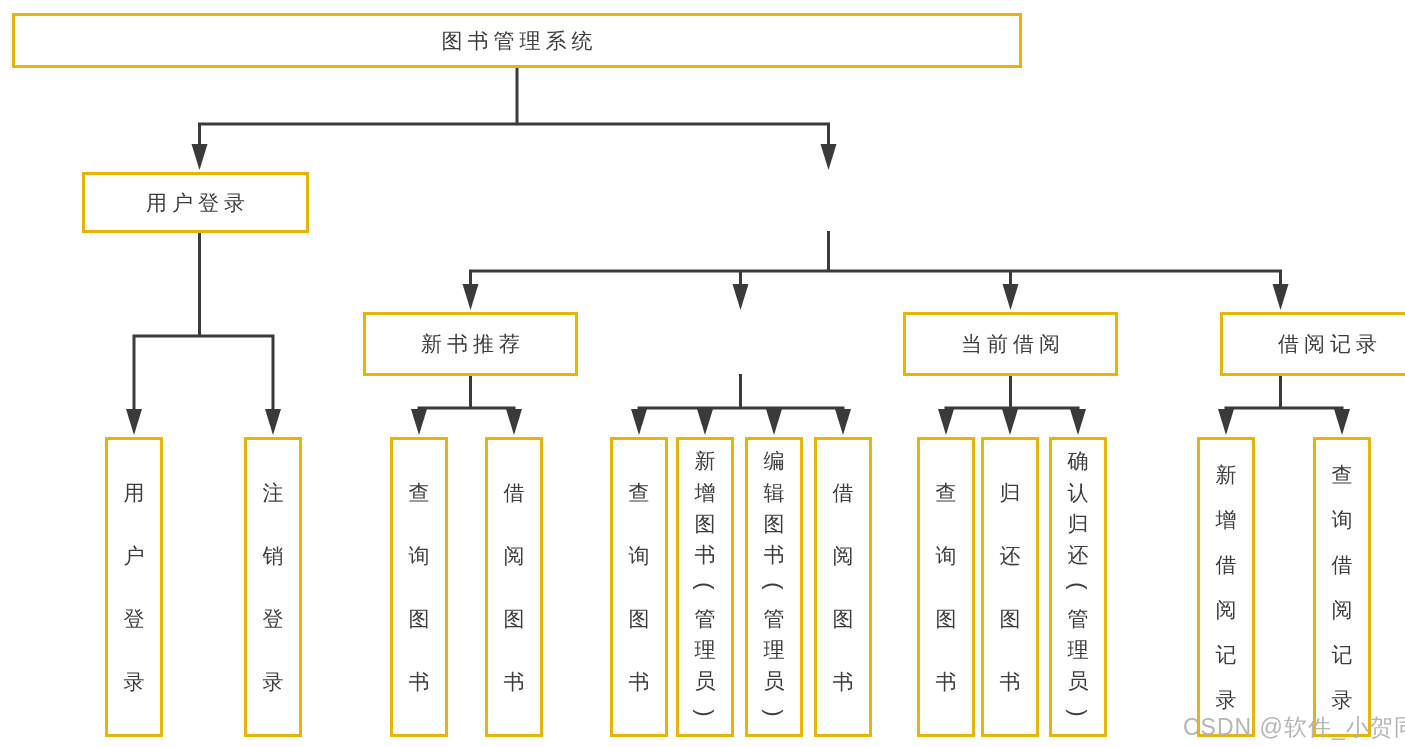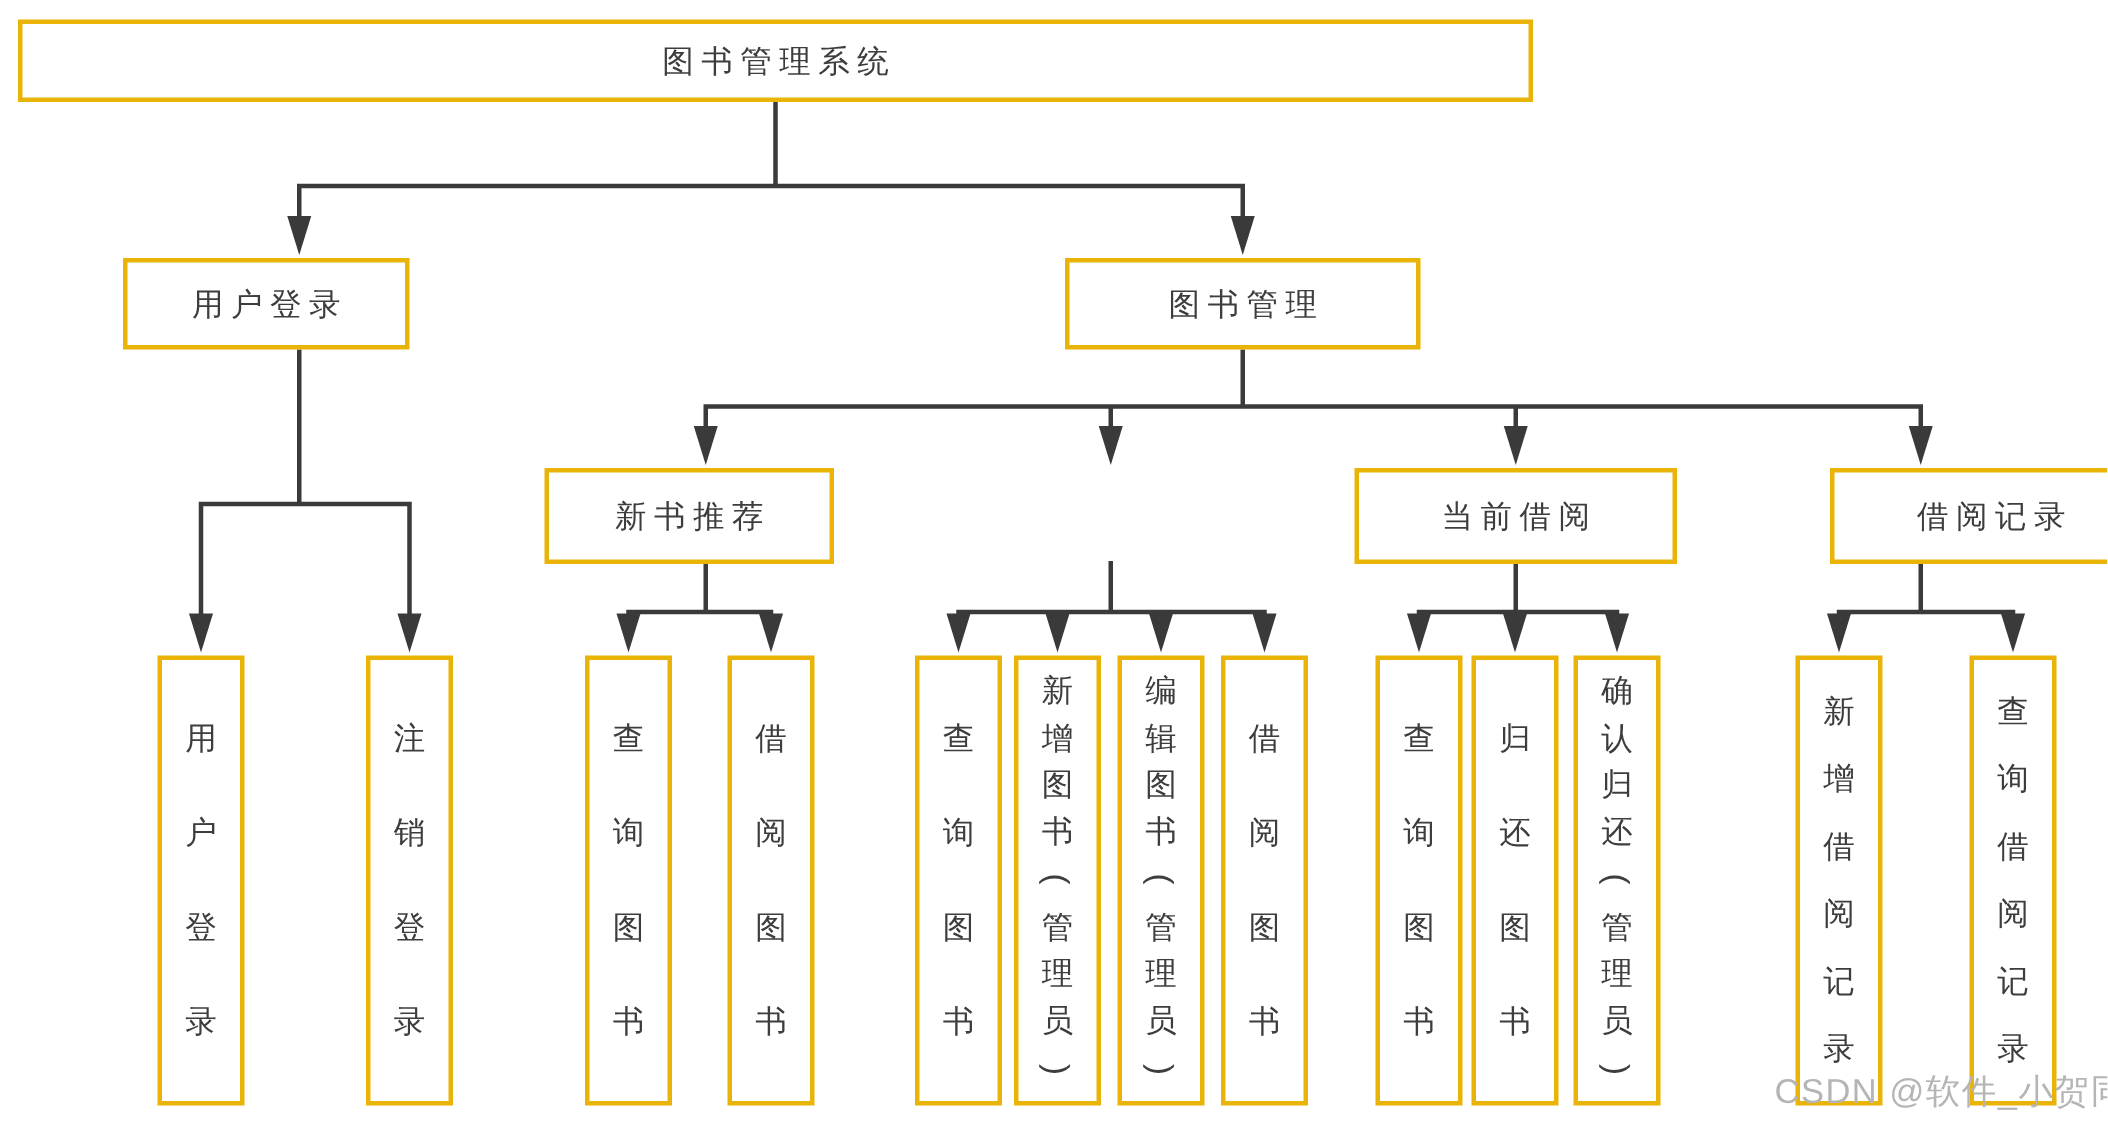--- a/index.html
+++ b/index.html
@@ -100,28 +100,25 @@
       <polygon points="1070,409 1086,409 1078,435"></polygon>
       <polygon points="1218,409 1234,409 1226,435"></polygon>
       <polygon points="1334,409 1350,409 1342,435"></polygon>
     </g>
   </svg>
 
   <div class="node hbox" style="left:12px;top:13px;width:1010px;height:55px">
     <span class="label">图书管理系统</span>
   </div>
 
-  <div class="node hbox" style="left:82px;top:172px;width:191px;height:61px">
+  <div class="node hbox" style="left:82px;top:172px;width:227px;height:61px">
     <span class="label">用户登录</span>
   </div>
-  <div class="node hbox" style="left:710px;top:172px;width:237px;height:61px">
-    <span class="label">图书管理</span>
-  </div>
-
-  <div class="node hbox" style="left:363px;top:312px;width:193px;height:64px">
+
+  <div class="node hbox" style="left:363px;top:312px;width:215px;height:64px">
     <span class="label">新书推荐</span>
   </div>
   <div class="node hbox" style="left:903px;top:312px;width:215px;height:64px">
     <span class="label">当前借阅</span>
   </div>
   <div class="node hbox" style="left:1220px;top:312px;width:215px;height:64px">
     <span class="label">借阅记录</span>
   </div>
 
   <div class="node vbox" style="left:105px;top:437px;width:58px;height:300px">

